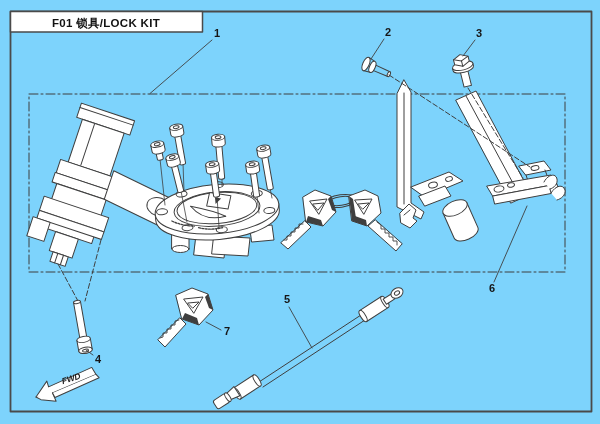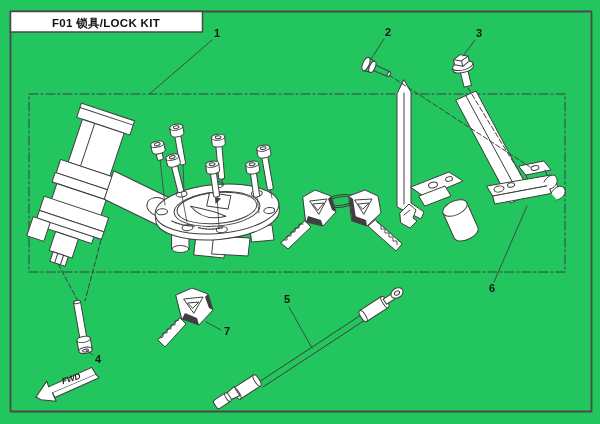--- a/index.html
+++ b/index.html
@@ -1,16 +1,16 @@
 <!DOCTYPE html>
 <html><head>
 <meta charset="utf-8">
 <style>
   html,body{margin:0;padding:0;background:#fff;}
-  #page{position:relative;width:600px;height:424px;background:#22c55e;overflow:hidden;
+  #page{position:relative;width:600px;height:424px;background:#7dd3fc;overflow:hidden;
         font-family:"Liberation Sans", sans-serif;}
   svg{display:block;}
   text{font-family:"Liberation Sans", sans-serif;}
   .callout{font-size:11px;font-weight:bold;fill:#161616;stroke:none;}
   .titletxt{font-size:11.5px;font-weight:bold;fill:#111;stroke:none;letter-spacing:.3px;}
   .fwdtxt{font-size:8.5px;font-weight:bold;font-style:italic;fill:#222;stroke:none;}
 </style>
 </head>
 <body>
 

